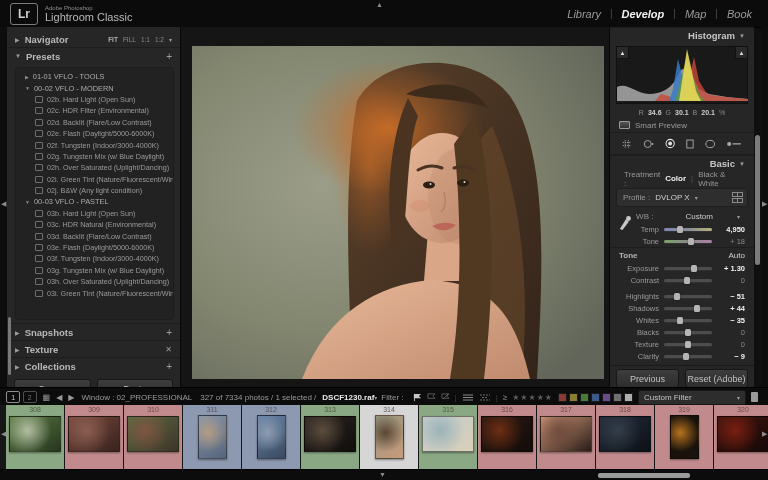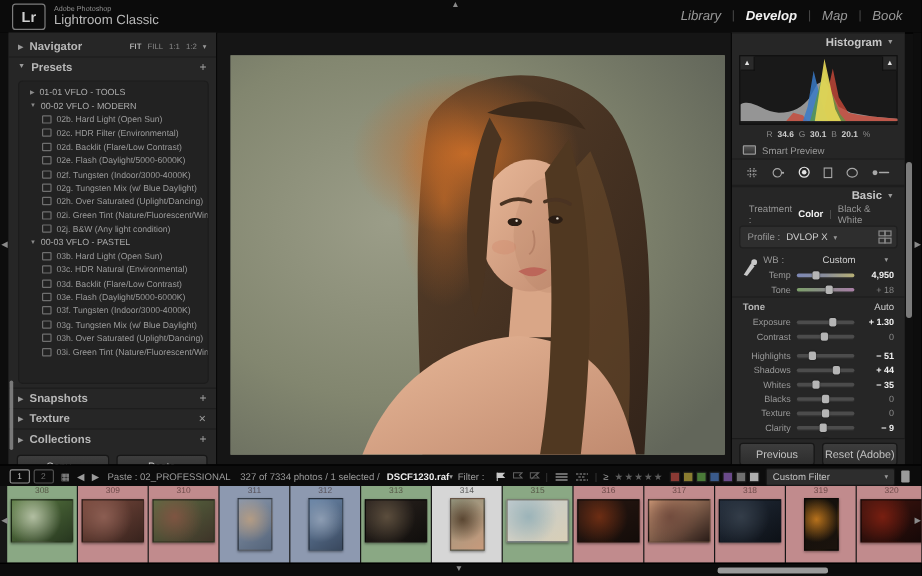--- a/index.html
+++ b/index.html
@@ -518,21 +518,21 @@
   <div id="right-edge"></div>
   <span class="edge-arrow" style="left:762px;top:200px;">▶</span>
 
   <div id="info-bar">
     <div style="width:8px;"></div>
     <div class="win-btn">1</div>
     <div class="win-btn dim">2</div>
     <span class="ib-icon">▦</span>
     <span class="ib-icon">◀</span>
     <span class="ib-icon">▶</span>
-    <span class="ib-text">Paste : 02_PROFESSIONAL</span>
+    <span class="ib-text">Window : 02_PROFESSIONAL</span>
     <span class="ib-text">327 of 7334 photos / 1 selected /</span>
     <span class="ib-file">DSCF1230.raf</span>
     <span class="caret">▾</span>
     <div id="ib-right">
       <span class="ib-text">Filter :</span>
       <svg class="flag" viewBox="0 0 10 9">
         <path d="M1,1 L9,1 L6.5,3.5 L9,6 L1,6 Z" fill="#c8c8c8"></path>
           <rect x="1" y="1" width="1" height="8" fill="#c8c8c8"></rect>
       </svg>
       <svg class="flag" viewBox="0 0 10 9">

